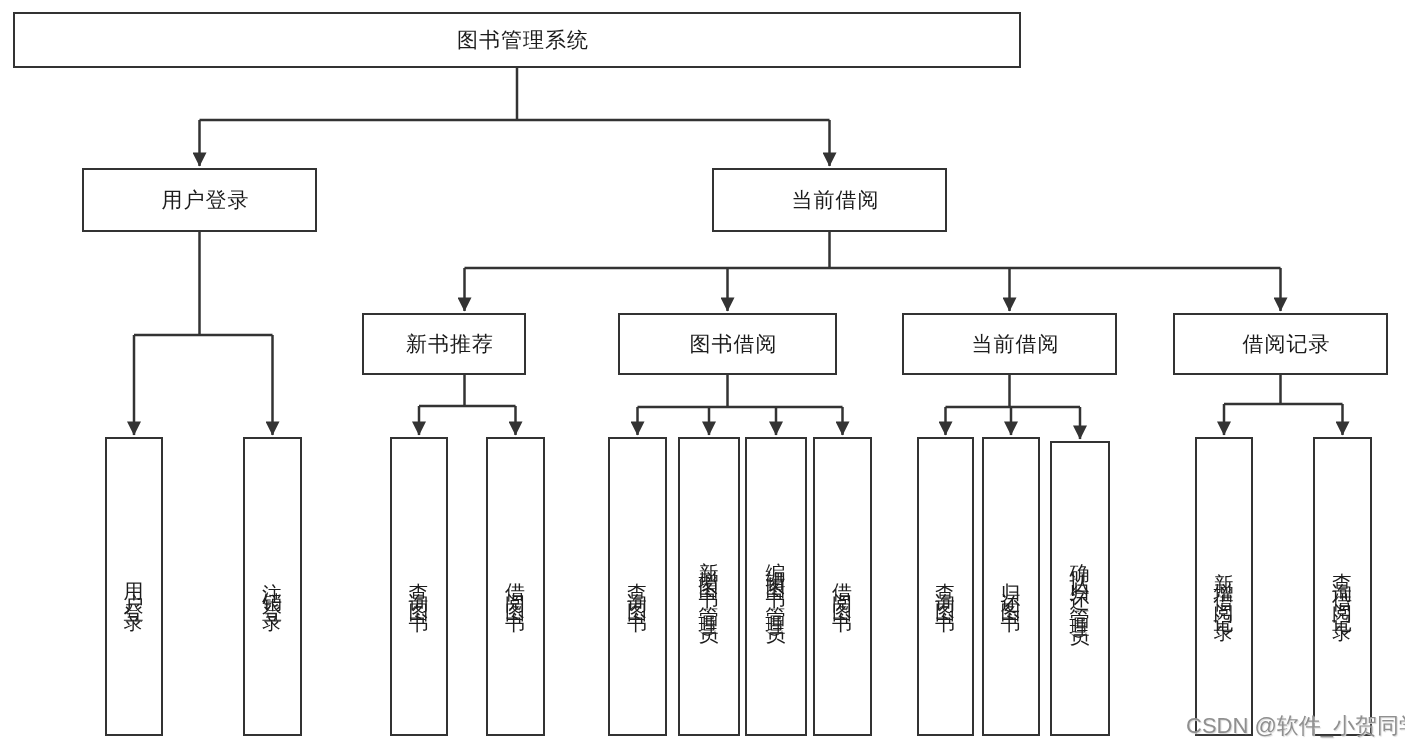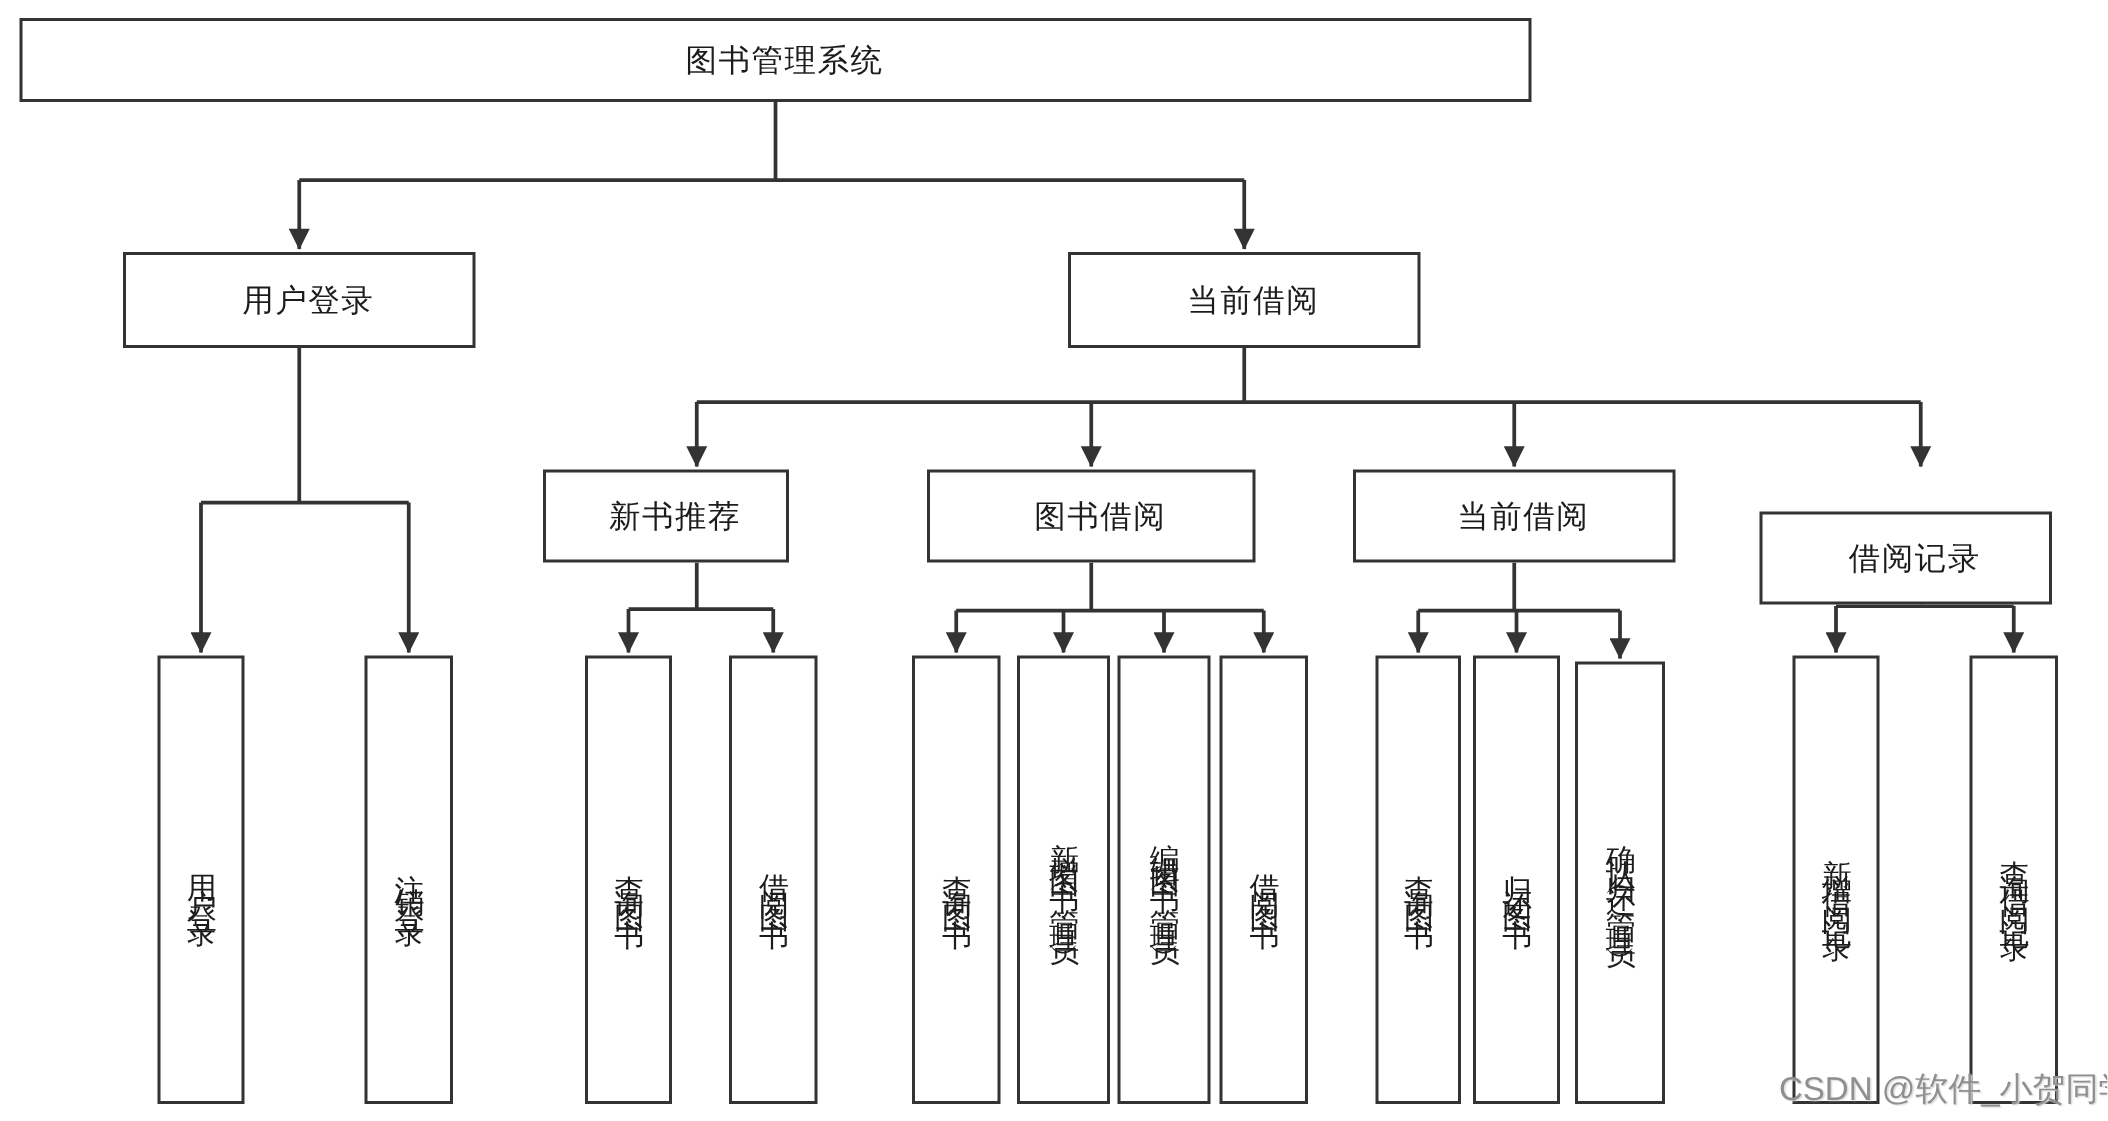--- a/index.html
+++ b/index.html
@@ -103,21 +103,21 @@
   </svg>
 
   <div class="hbox" style="left:13px;top:12px;width:1008px;height:56px;">图书管理系统</div>
 
   <div class="hbox" style="left:82px;top:168px;width:235px;height:64px;">用户登录</div>
   <div class="hbox" style="left:712px;top:168px;width:235px;height:64px;">当前借阅</div>
 
   <div class="hbox" style="left:362px;top:313px;width:164px;height:62px;">新书推荐</div>
   <div class="hbox" style="left:618px;top:313px;width:219px;height:62px;text-align:right;">图书借阅</div>
   <div class="hbox" style="left:902px;top:313px;width:215px;height:62px;">当前借阅</div>
-  <div class="hbox" style="left:1173px;top:313px;width:195px;height:62px;margin-top:28px;">借阅记录</div>
+  <div class="hbox" style="left:1173px;top:313px;width:215px;height:62px;">借阅记录</div>
 
   <div class="vbox" style="left:105px;top:437px;width:58px;height:299px;">用户登录</div>
   <div class="vbox" style="left:243px;top:437px;width:59px;height:299px;">注销登录</div>
 
   <div class="vbox" style="left:390px;top:437px;width:58px;height:299px;">查询图书</div>
   <div class="vbox" style="left:486px;top:437px;width:59px;height:299px;">借阅图书</div>
 
   <div class="vbox" style="left:608px;top:437px;width:59px;height:299px;">查询图书</div>
   <div class="vbox tight" style="left:678px;top:437px;width:62px;height:299px;">新增图书（管理员）</div>
   <div class="vbox tight" style="left:745px;top:437px;width:62px;height:299px;">编辑图书（管理员）</div>

